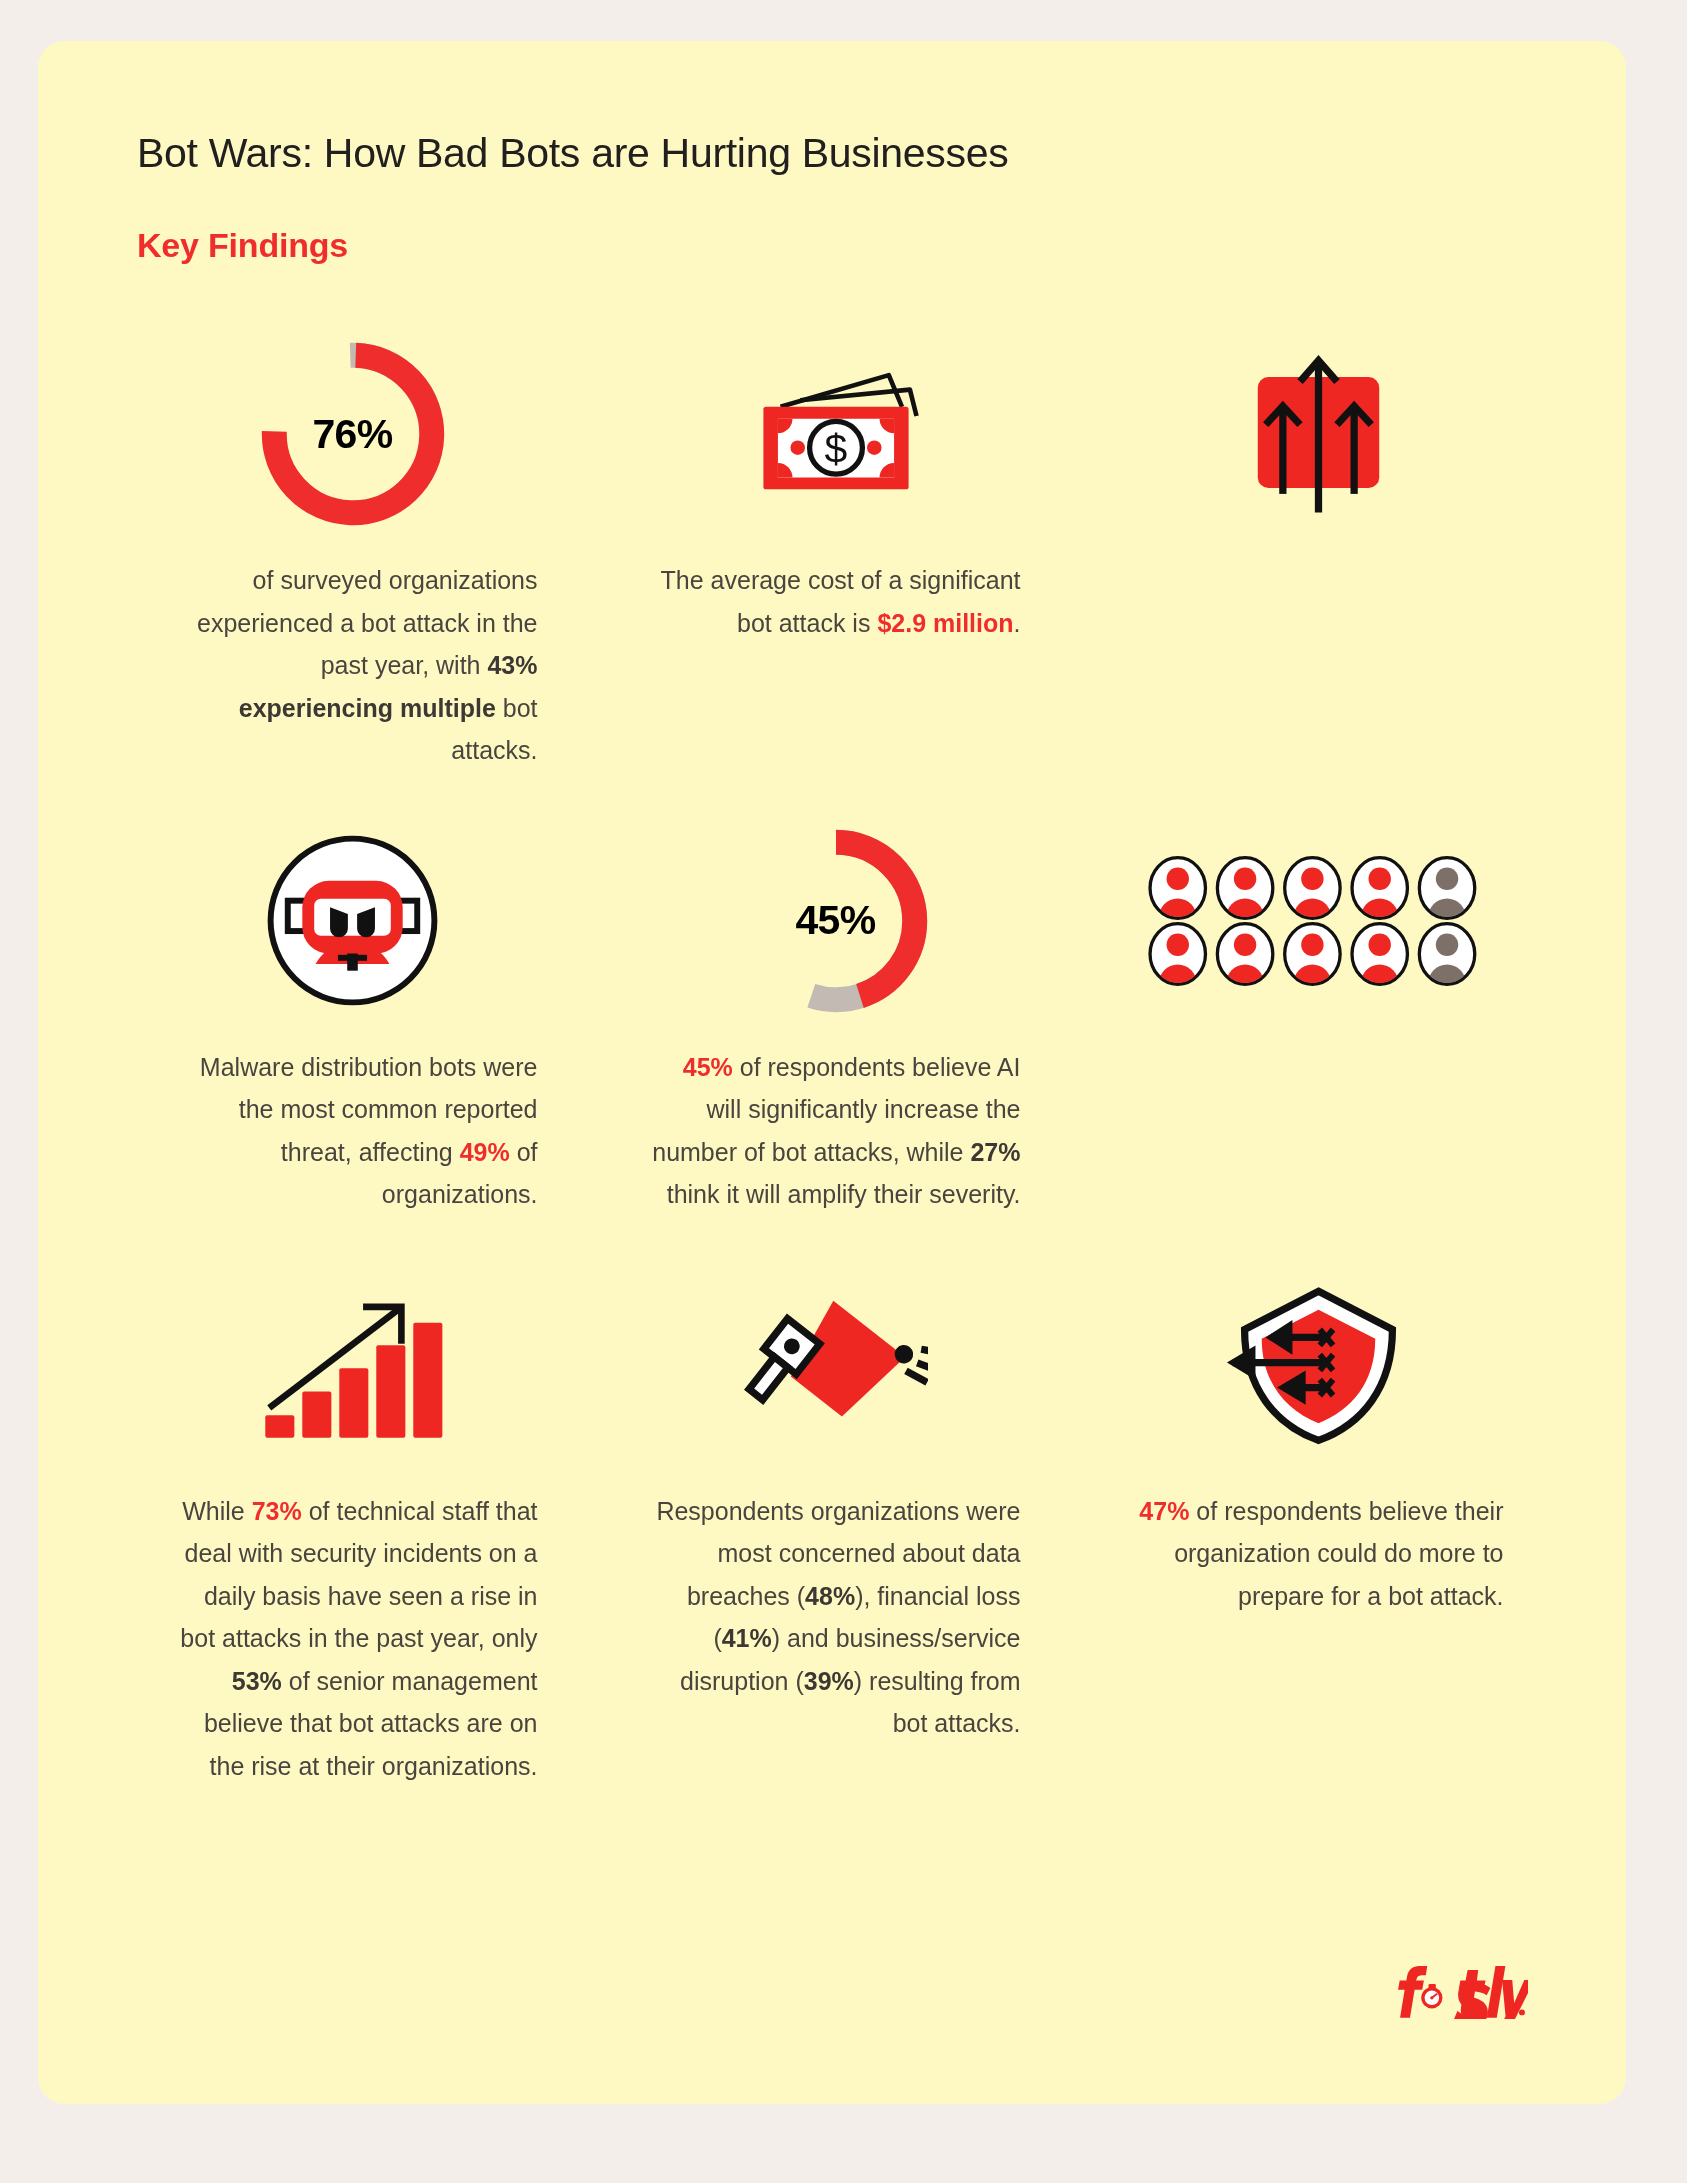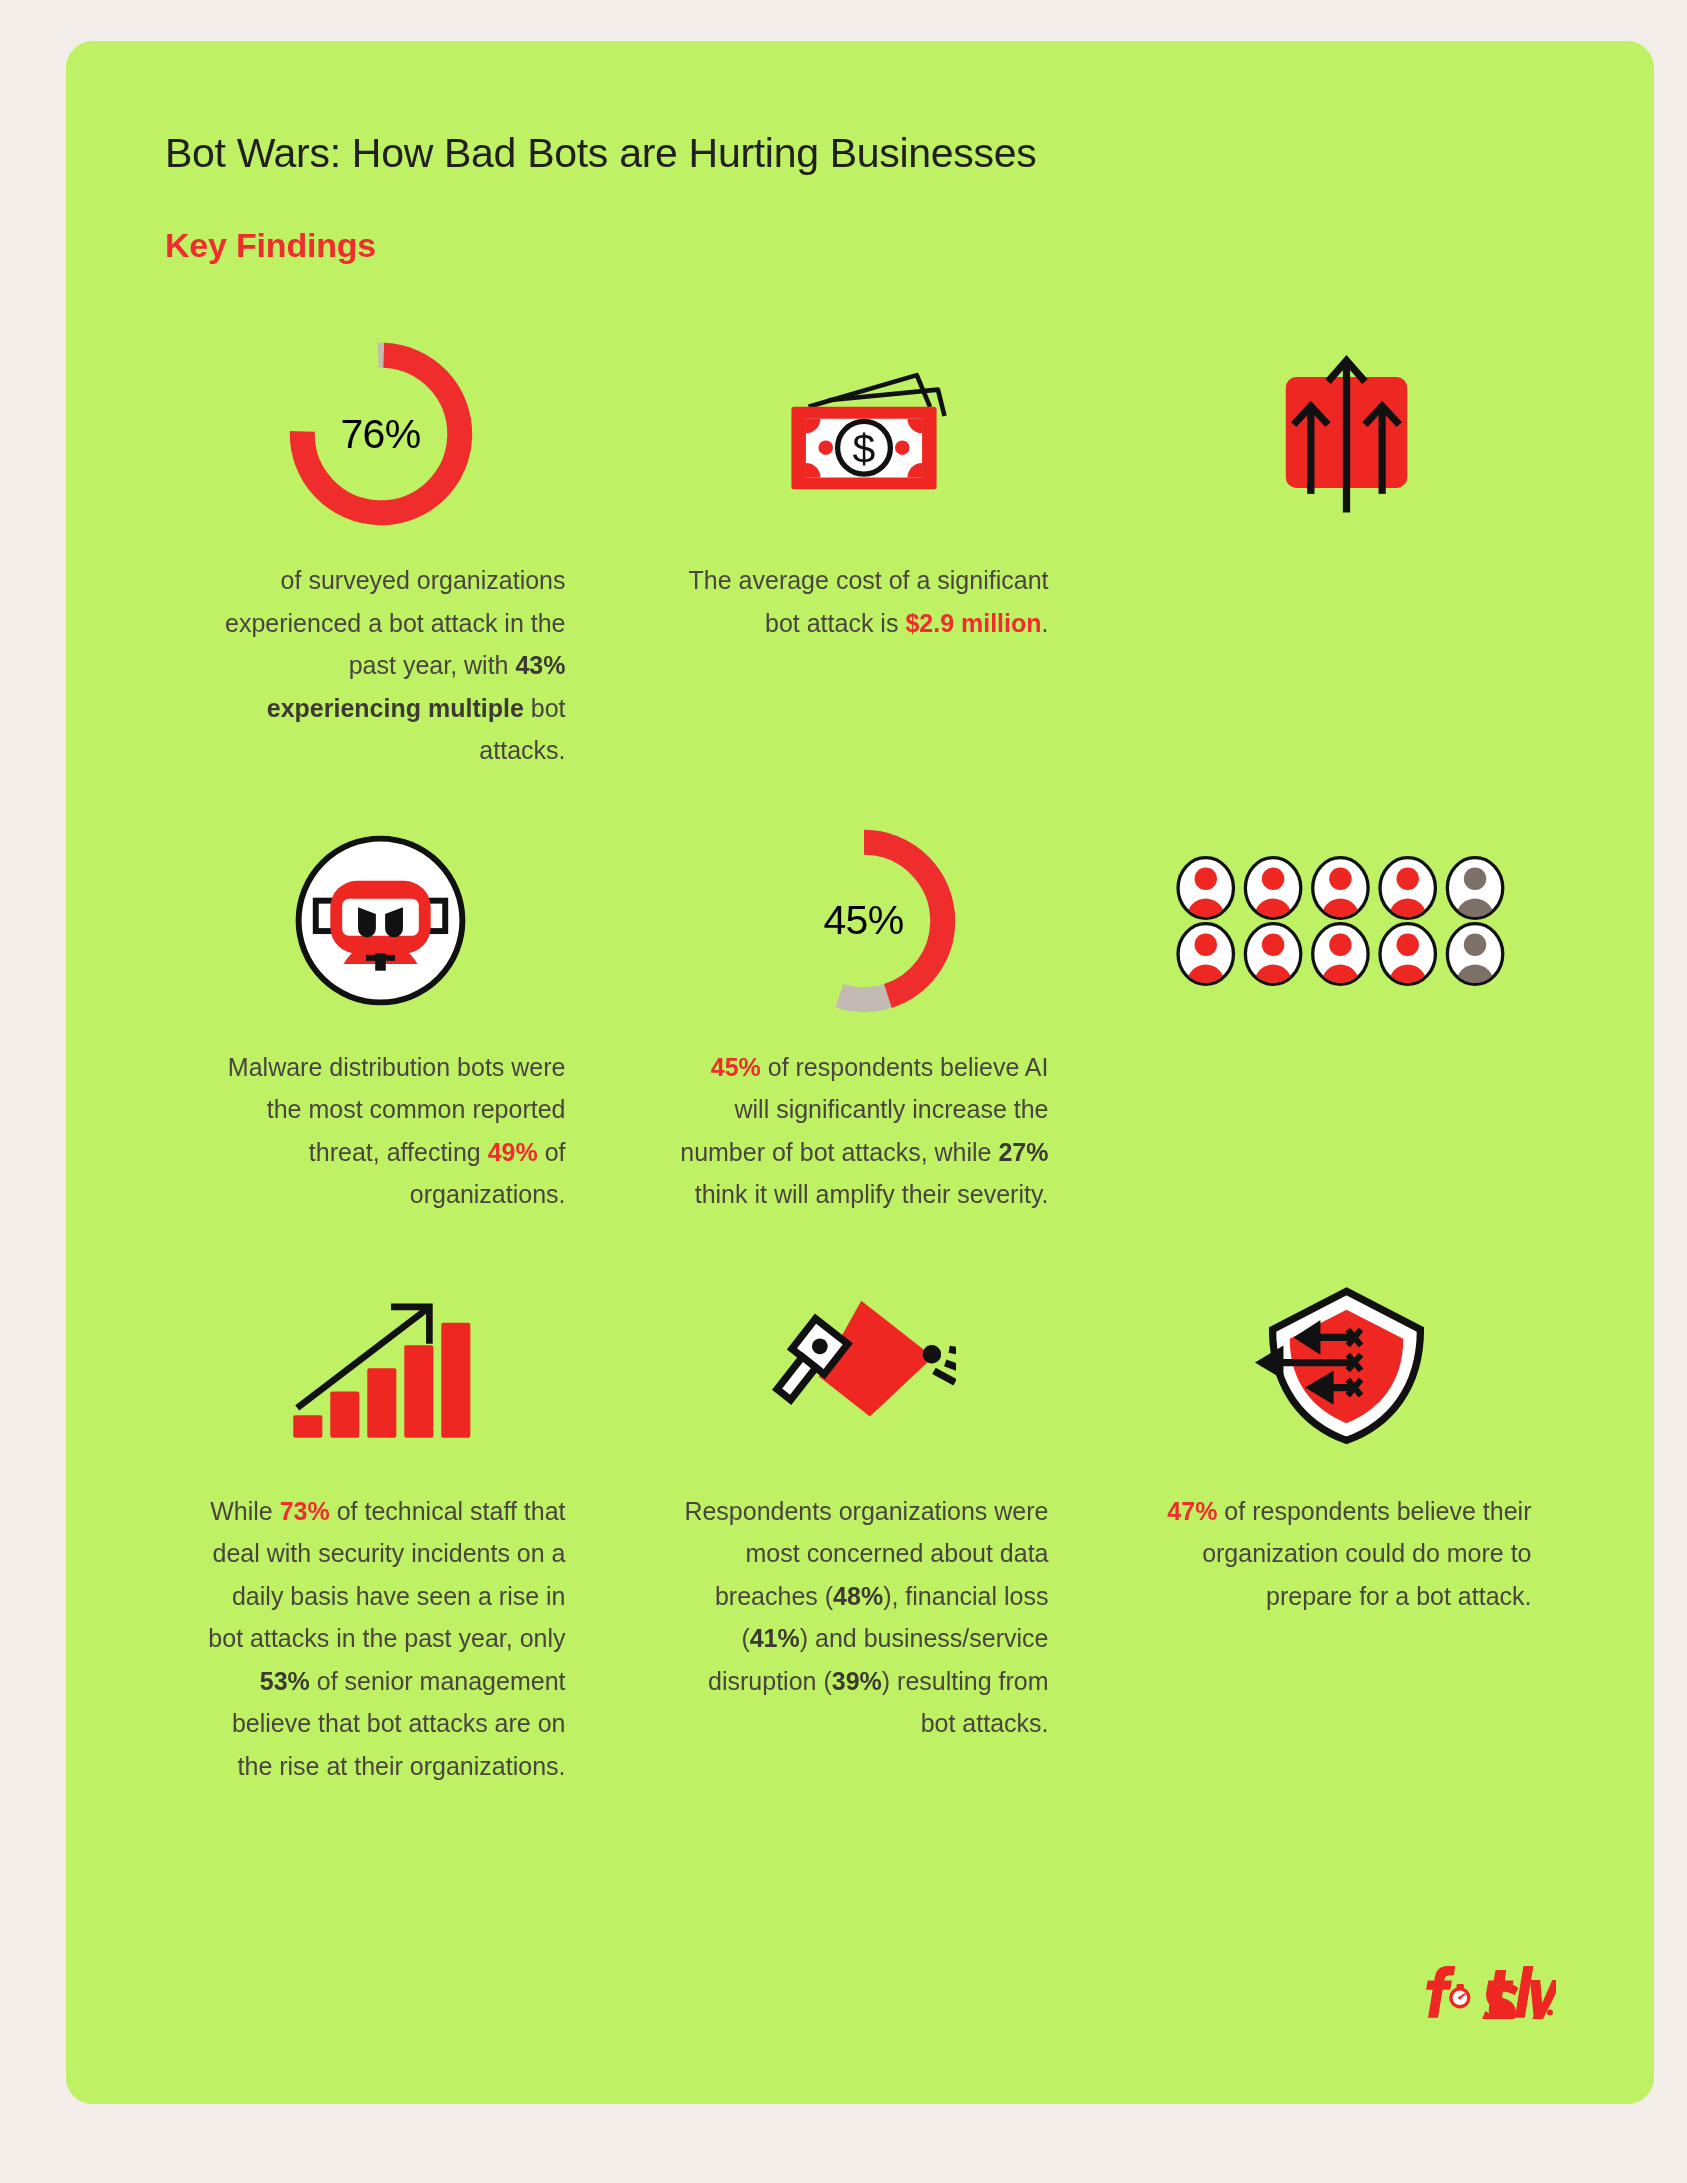--- a/index.html
+++ b/index.html
@@ -4,23 +4,23 @@
 <style>
   html,body{margin:0;padding:0;}
   body{
     width:1687px;height:2183px;
     background:#f3eeea;
     font-family:"Liberation Sans","DejaVu Sans",sans-serif;
     -webkit-font-smoothing:antialiased;
   }
   .page{
     position:absolute;
-    left:66px;top:41px;
+    left:38px;top:41px;
     width:1588px;height:2063px;
-    background:#bef264;
+    background:#fef9c3;
     border-radius:26.5px;
     box-sizing:border-box;
     overflow:hidden;
   }
   .title{
     position:absolute;left:99px;top:89px;
     font-size:41px;font-weight:400;color:#22201e;
     letter-spacing:-0.3px;
   }
   .subtitle{
@@ -55,21 +55,21 @@
   }
   .caption b{font-weight:700;color:#3d3833;}
   .caption .red{color:#f02d2d;font-weight:700;}
 
   
   .donut{position:relative;width:192px;height:192px;}
   .donut svg{display:block;}
   .donut .val{
     position:absolute;inset:0;
     display:flex;align-items:center;justify-content:center;
-    font-size:41px;font-weight:400;color:#000;
+    font-size:41px;font-weight:700;color:#000;
     letter-spacing:-0.7px;
   }
 
   .logo{
     position:absolute;right:98px;bottom:85px;
     display:flex;align-items:flex-end;
   }
   .logo-mark{font-size:0;line-height:0;}
 </style>
 </head>

